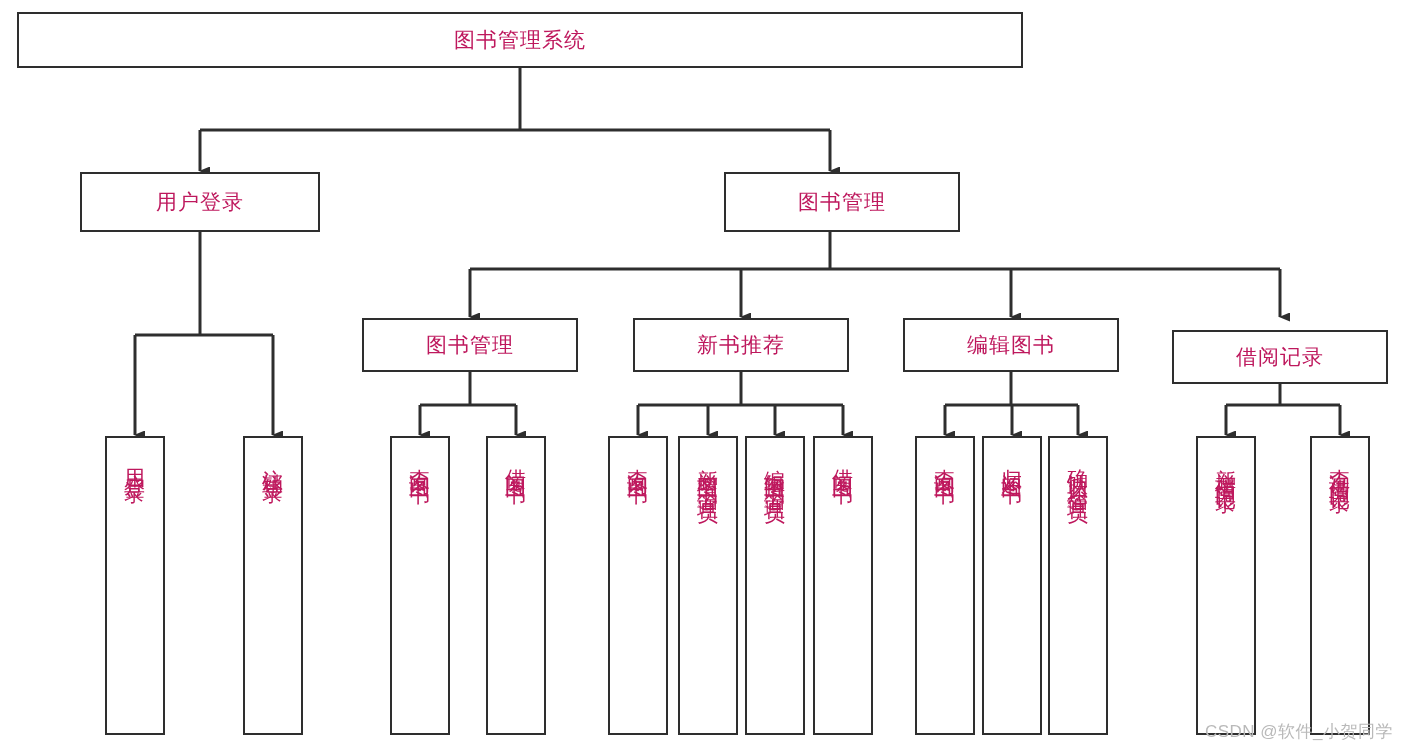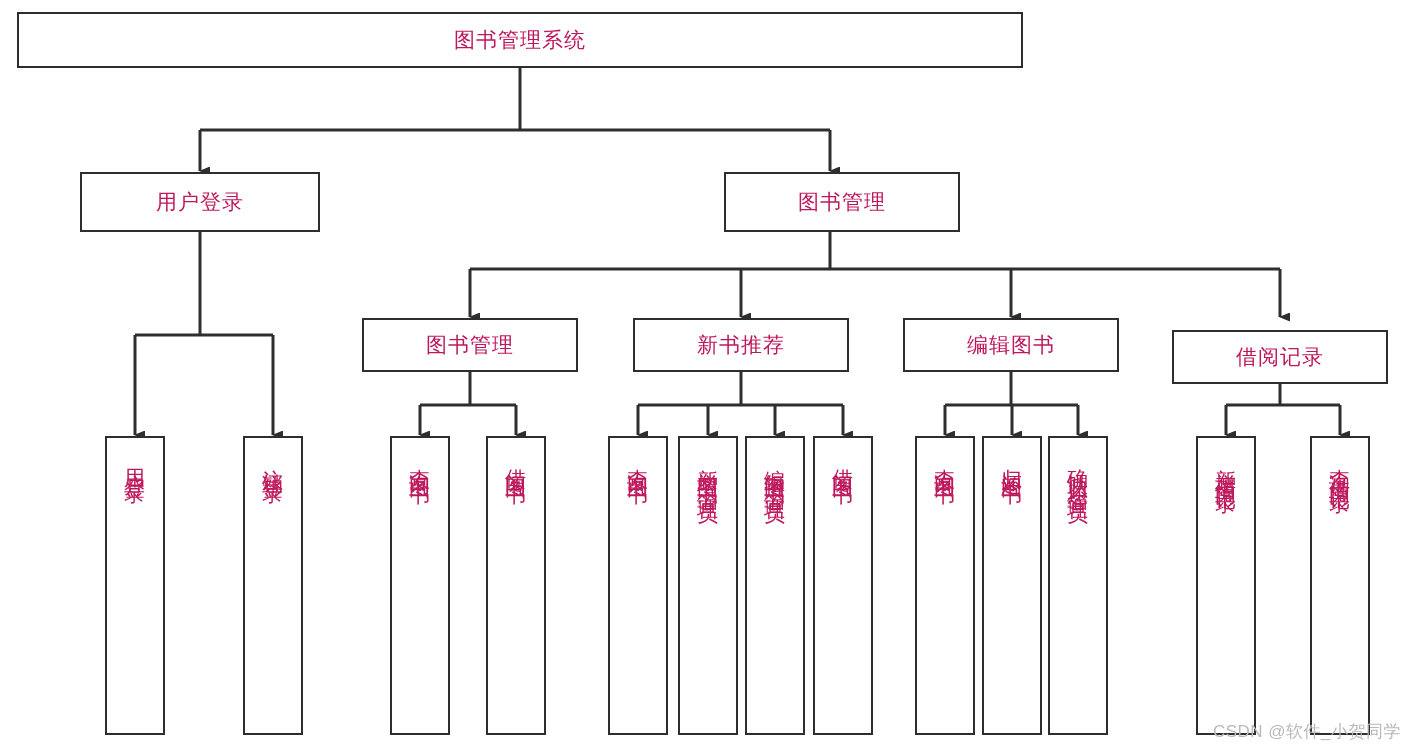--- a/index.html
+++ b/index.html
@@ -51,21 +51,21 @@
     text-orientation: upright;
     letter-spacing: 5px;
     line-height: 1;
     white-space: nowrap;
   }
   .node.horiz .htext {
     white-space: nowrap;
   }
   #watermark {
     position: absolute;
-    right: 4px;
+    right: 12px;
     bottom: 4px;
     font-size: 17px;
     color: #b9b9b9;
     letter-spacing: 0.5px;
     white-space: nowrap;
   }
 </style>
 </head>
 <body>
 

